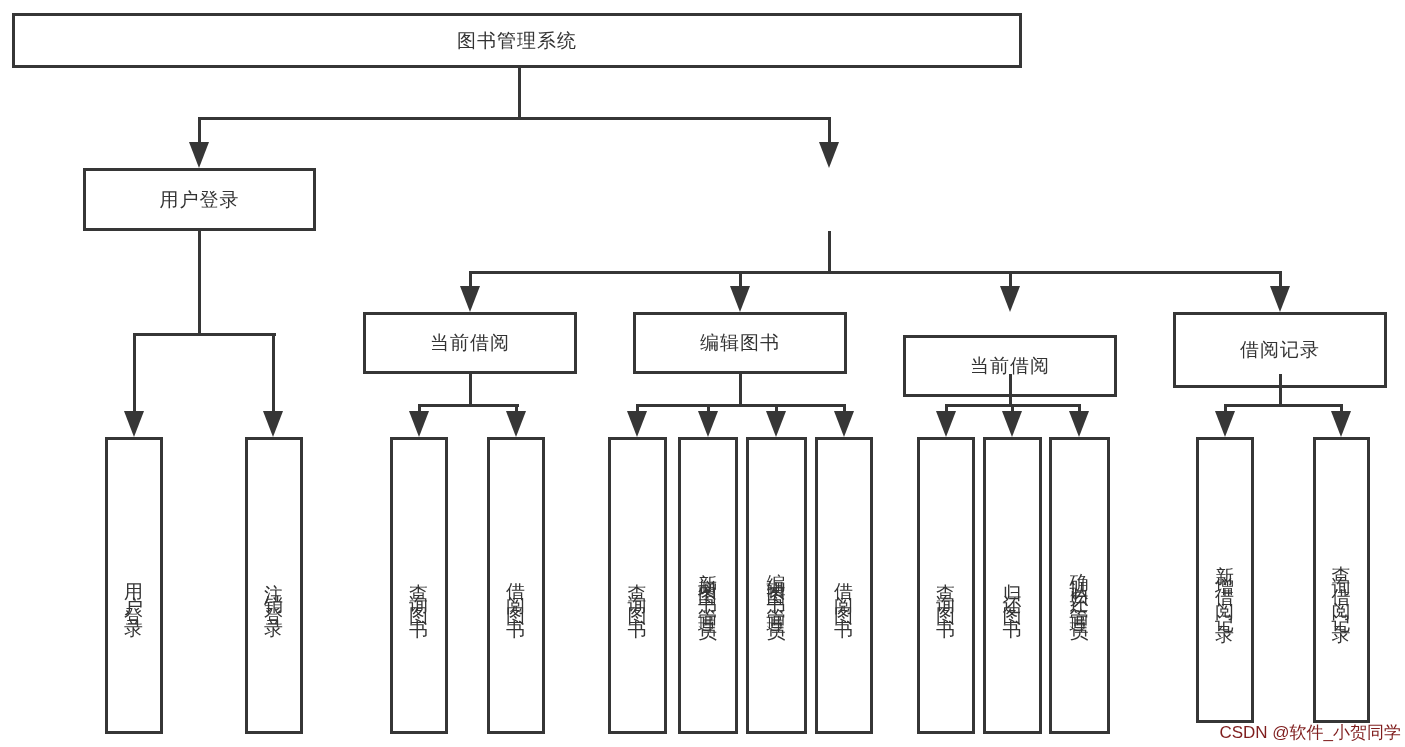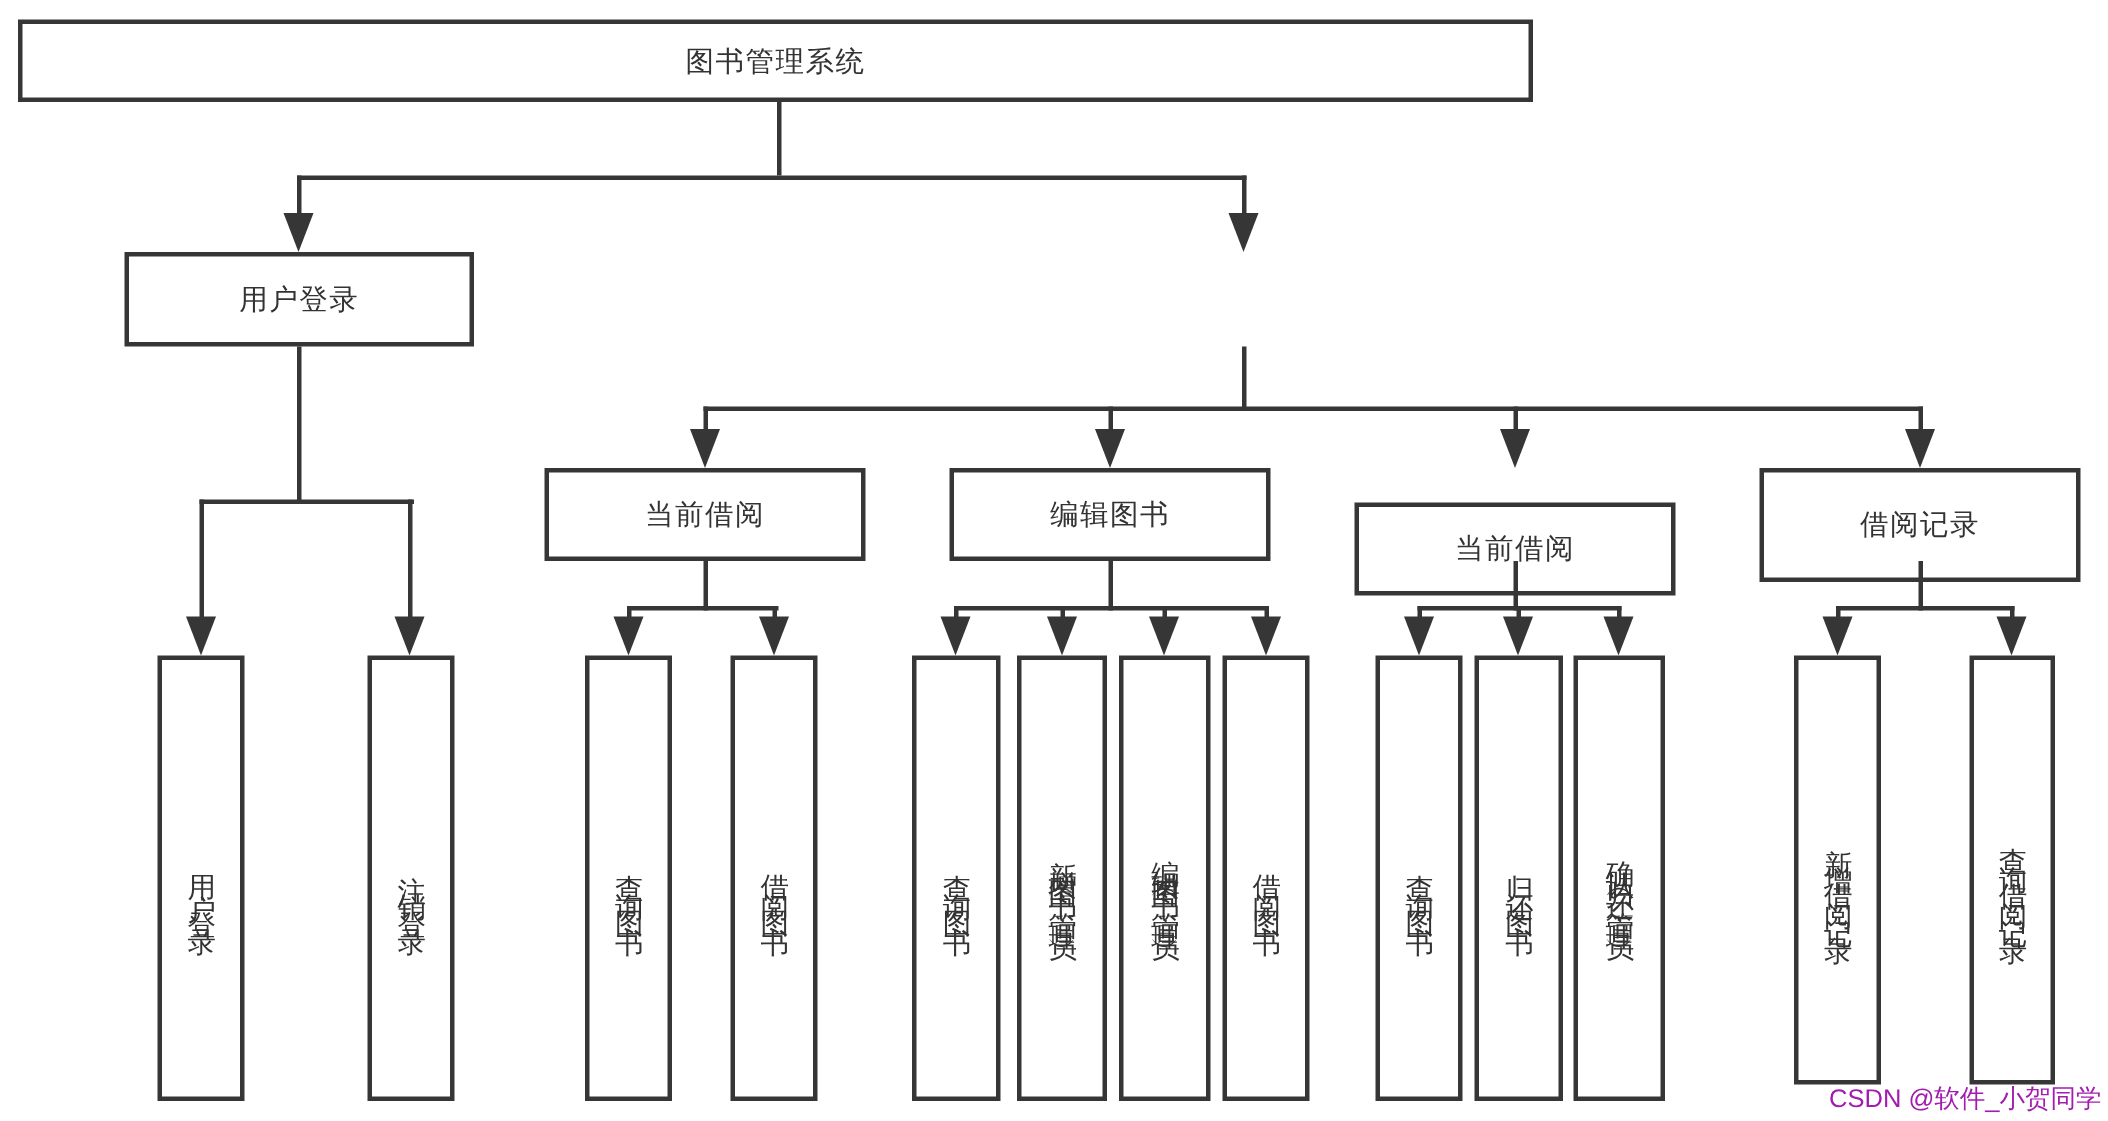--- a/index.html
+++ b/index.html
@@ -20,21 +20,21 @@
   .leaf.tight .vtext{letter-spacing:7px;margin-bottom:-7px;}
   .hline,.vline{position:absolute;background:#363636;}
   .hline{height:3px;}
   .vline{width:3px;}
   .arrow{
     position:absolute;width:0;height:0;
     border-left:10px solid transparent;border-right:10px solid transparent;
     border-top:26px solid #363636;
   }
   .watermark{
-    position:absolute;top:721px;right:4px;font-size:17px;color:#a21caf;
+    position:absolute;top:721px;right:4px;font-size:17px;color:#7f1d1d;
     text-shadow:0 0 2px #ffffff;white-space:nowrap;
   }
 </style>
 </head>
 <body>
 
 <div class="canvas">
 
   <div class="box node" style="left:12px;top:13px;width:1010px;height:55px;">
     <span>图书管理系统</span>

